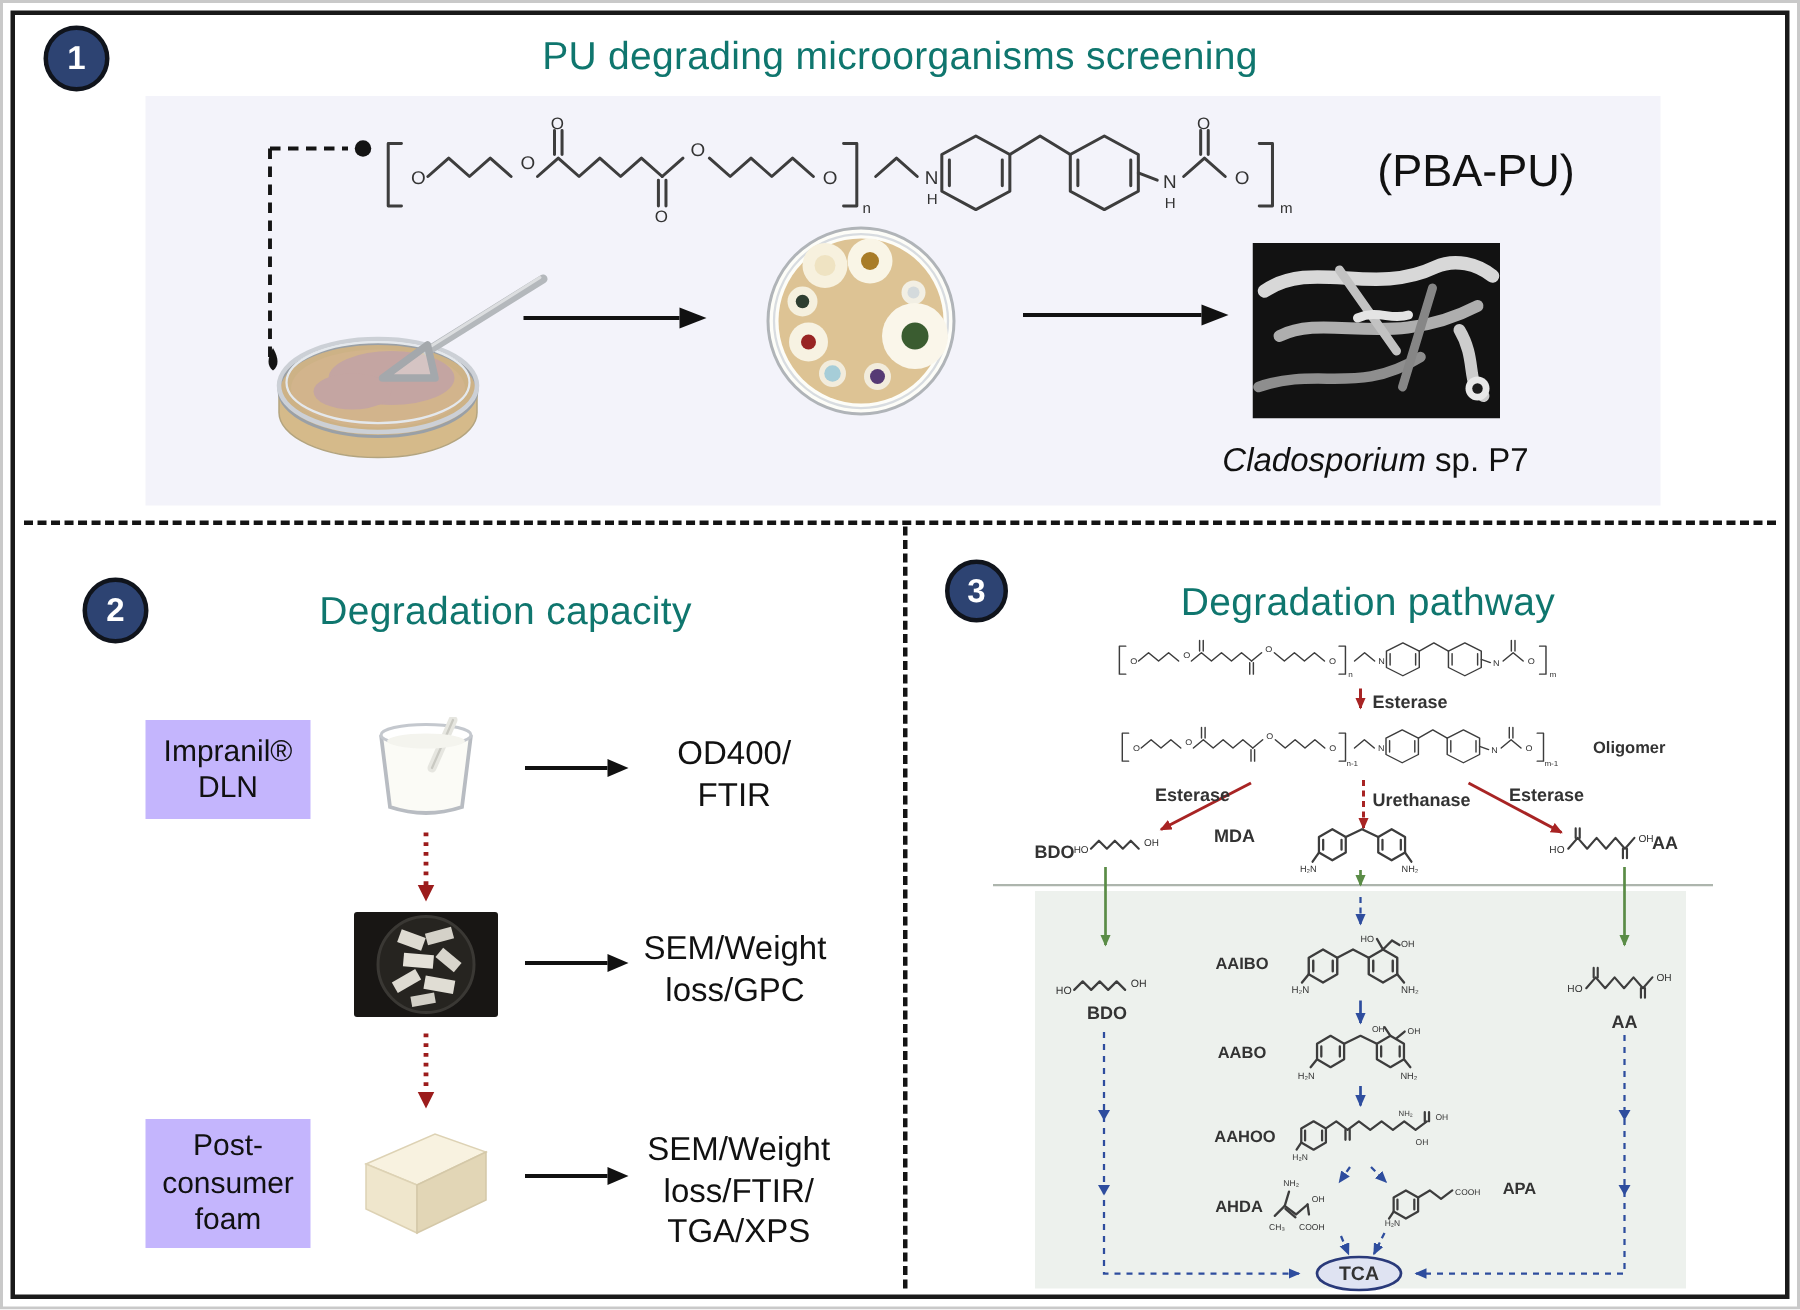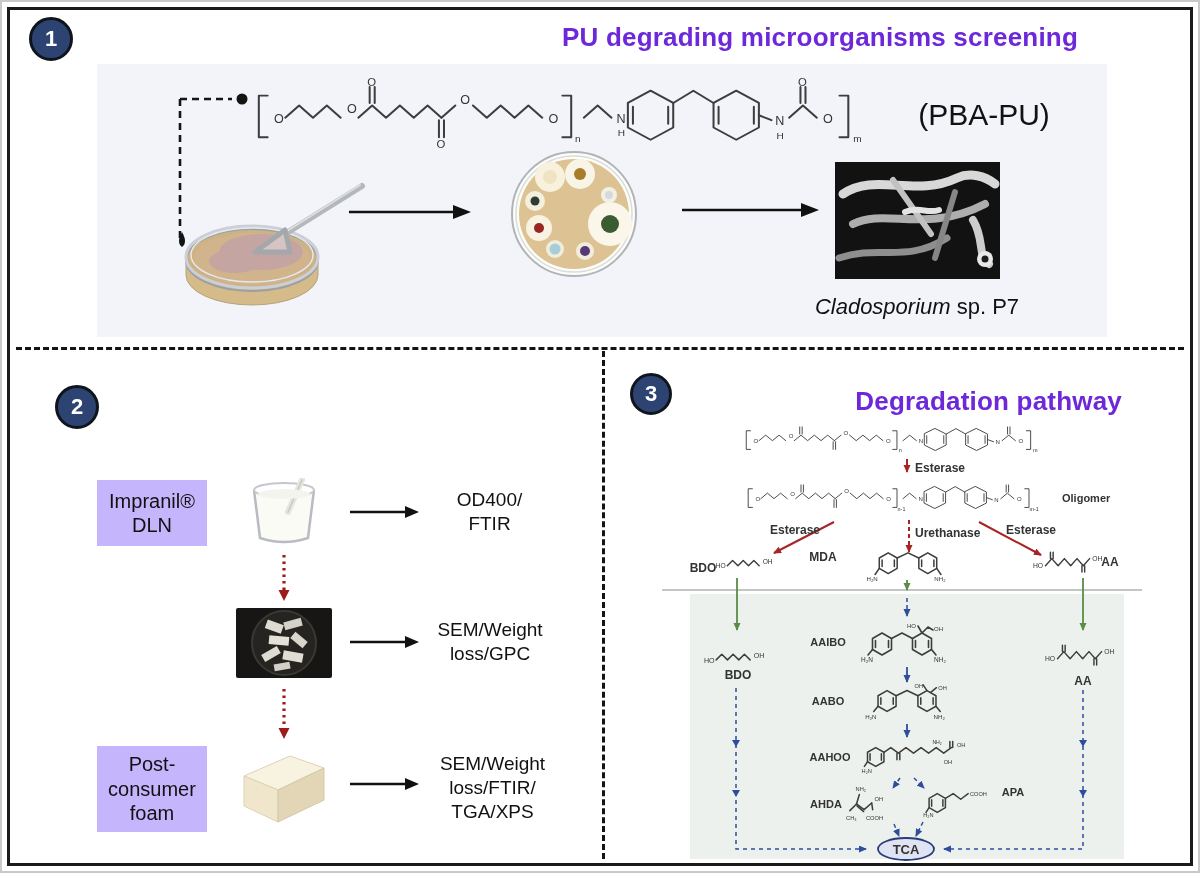--- a/index.html
+++ b/index.html
@@ -1,24 +1,24 @@
 <!DOCTYPE html>
 <html><head>
 <meta charset="utf-8">
 <style>
   html,body{margin:0;padding:0;background:#fff;font-family:"Liberation Sans",sans-serif;}
   #fig{position:relative;width:1200px;height:873px;background:#fff;border:2px solid #c9c9c9;box-sizing:border-box;overflow:hidden;}
   #frame{position:absolute;left:5px;top:5px;right:5px;bottom:5px;border:3px solid #1a1a1a;}
   .abs{position:absolute;}
   .num{width:44px;height:44px;border-radius:50%;background:#2d4372;border:3px solid #10141c;color:#fff;
        display:flex;align-items:center;justify-content:center;font-size:22px;font-weight:bold;box-sizing:border-box;}
-  .ptitle{font-size:26px;font-weight:bold;color:#6d28d9;text-align:right;letter-spacing:.2px;}
+  .ptitle{font-size:26px;font-weight:normal;color:#0f766e;text-align:center;letter-spacing:.2px;}
   .pre{white-space:pre-line;text-align:center;color:#111;}
   .labelbox{background:#c4b5fd;display:flex;align-items:center;justify-content:center;font-size:20px;line-height:1.22;}
-  .methods{font-size:19px;line-height:1.25;}
+  .methods{font-size:22px;line-height:1.25;}
   .hdash{border-top:3px dashed #141414;height:0;}
   .vdash{border-left:3px dashed #141414;width:0;}
   svg text{font-family:"Liberation Sans",sans-serif;fill:#333;}
   .chem path,.chem polyline,.chem polygon{fill:none;stroke:#3d3d3d;stroke-width:1.6;stroke-linecap:round;stroke-linejoin:round;}
   .cap{font-size:22px;color:#111;text-align:center;}
 </style>
 </head>
 <body>
 
 <div id="fig">
@@ -136,20 +136,21 @@
   <div class="abs cap" style="left:790px;top:292px;width:250px;">
     <span style="font-style:italic;">Cladosporium</span><span> sp. P7</span>
   </div>
 
   <div class="abs hdash" style="left:14px;right:14px;top:345px;"></div>
   <div class="abs vdash" style="left:600px;top:349px;bottom:12px;"></div>
 
   <div class="abs num" style="left:53px;top:383px;">
     <span>2</span>
   </div>
+  <div class="abs ptitle" style="left:150px;top:390px;width:370px;">Degradation capacity</div>
 
   <div class="abs labelbox pre" style="left:95px;top:478px;width:110px;height:66px;">Impranil®
 DLN</div>
   <svg class="abs" style="left:232px;top:476px;" width="100" height="70" viewBox="0 0 100 70">
     <path d="M20 12 L26 60 Q50 68 74 60 L80 12" fill="#fbfbf6" stroke="#b8bcc2" stroke-width="2.5"></path>
     <ellipse cx="50" cy="12" rx="30" ry="7" fill="#ffffff" stroke="#c4c8ce" stroke-width="2"></ellipse>
     <path d="M68 2 L54 34" stroke="#e6e6e0" stroke-width="6" stroke-linecap="round"></path>
     <path d="M68 2 L54 34" stroke="#c9c9c2" stroke-width="1.5" stroke-linecap="round"></path>
     <ellipse cx="50" cy="16" rx="26" ry="5" fill="#f4f4ee"></ellipse>
   </svg>

